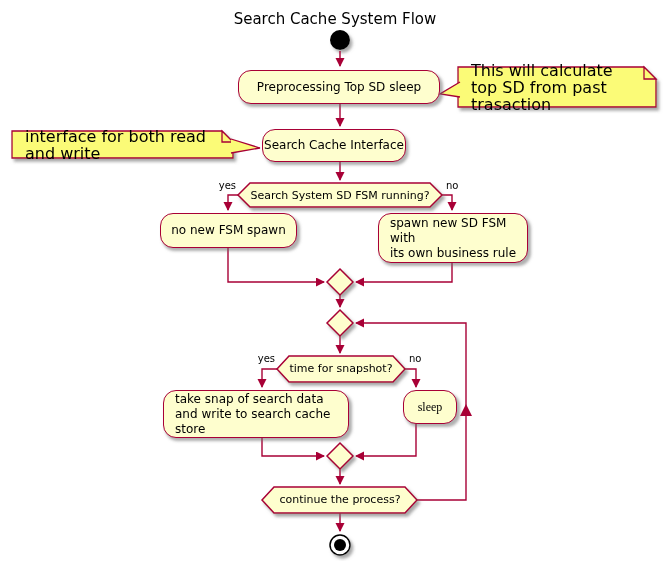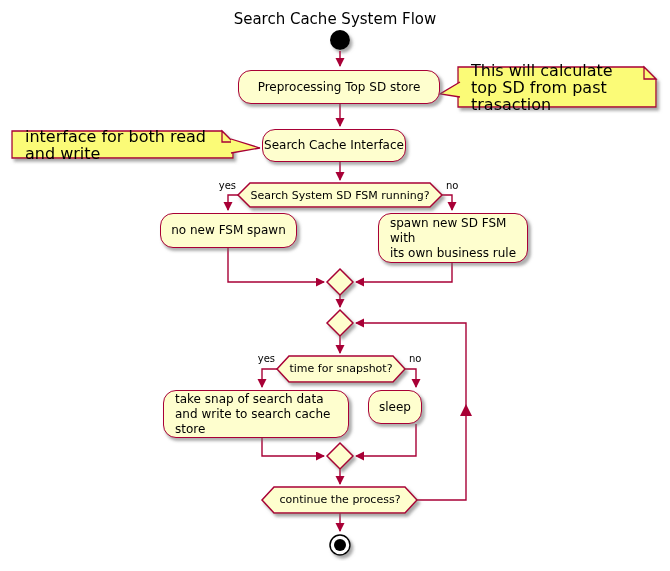--- a/index.html
+++ b/index.html
@@ -112,28 +112,28 @@
       <path class="note-shape" d="M222 131 L222 142 L233 142 Z"></path>
       <path class="note-shape" d="M231 139 L260 148 L231 153"></path>
     </g>
 
     <g>
       <circle cx="340" cy="545" r="10" class="end-ring shadowed"></circle>
       <circle cx="340" cy="545" r="6" class="end-dot"></circle>
     </g>
   </svg>
 
-  <div class="box" style="left:238px;top:70px;width:202px;height:34px;">Preprocessing Top SD store</div>
+  <div class="box" style="left:238px;top:70px;width:202px;height:34px;">Preprocessing Top SD sleep</div>
   <div class="box" style="left:262px;top:129px;width:144px;height:33px;">Search Cache Interface</div>
   <div class="box" style="left:160px;top:213px;width:137px;height:35px;">no new FSM spawn</div>
   <div class="box ml" style="left:378px;top:213px;width:150px;height:50px;">spawn new SD FSM with
 its own business rule</div>
   <div class="box ml" style="left:163px;top:390px;width:186px;height:48px;">take snap of search data
 and write to search cache store</div>
-  <div class="box" style="left:368px;top:390px;width:54px;height:34px;">sleep</div>
+  <div class="box" style="left:403px;top:390px;width:54px;height:34px;font-family:Liberation Serif, serif;">sleep</div>
 
   <div class="dec-label" style="left:245px;top:184px;width:190px;height:22px;">Search System SD FSM running?</div>
   <div class="dec-label" style="left:283px;top:357px;width:116px;height:23px;">time for snapshot?</div>
   <div class="dec-label" style="left:270px;top:488px;width:140px;height:23px;">continue the process?</div>
 
   <div class="branch-label r" style="left:200px;top:179px;">yes</div>
   <div class="branch-label" style="left:446px;top:179px;">no</div>
   <div class="branch-label r" style="left:239px;top:352px;">yes</div>
   <div class="branch-label" style="left:409px;top:352px;">no</div>
 

